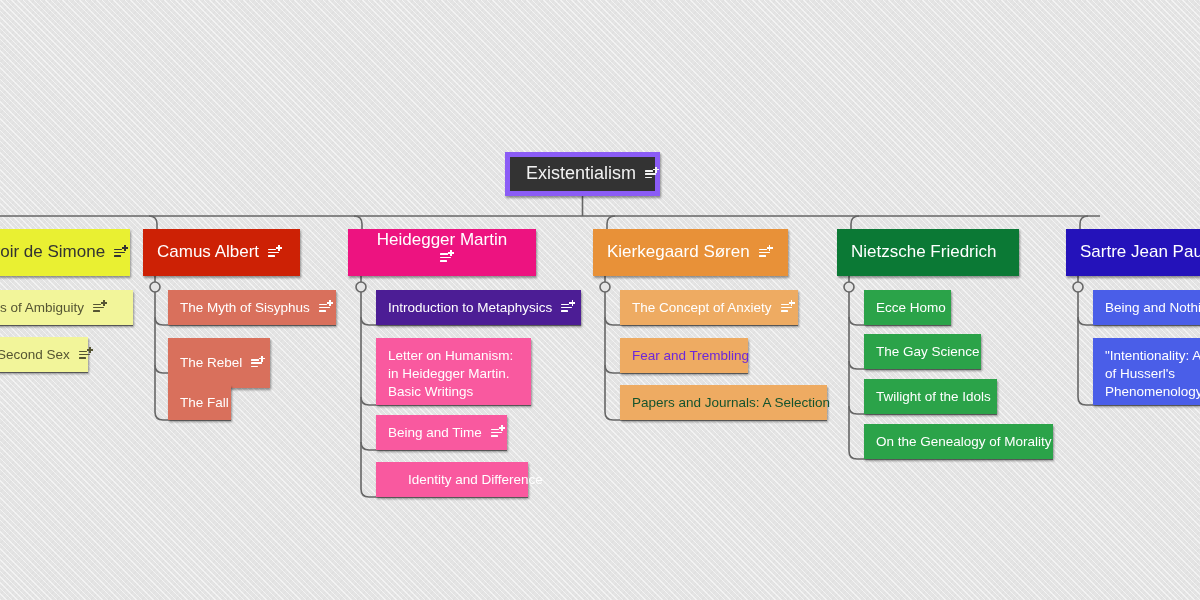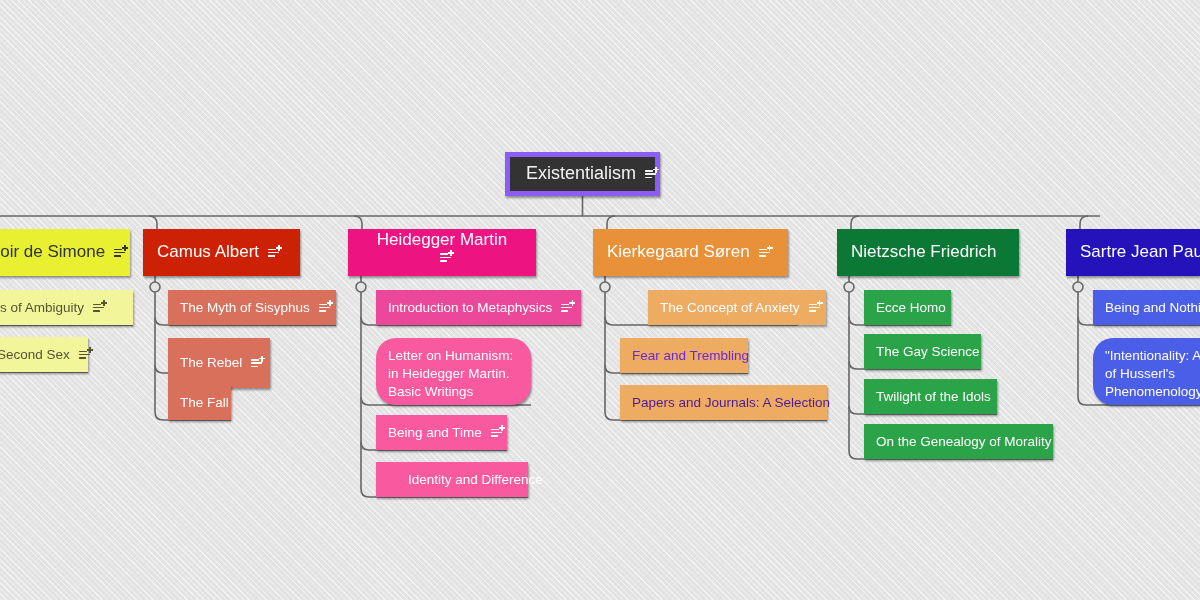--- a/index.html
+++ b/index.html
@@ -59,21 +59,20 @@
   .node.branch {
     font-size: 17px;
     padding: 0 14px;
   }
   .node.leaf {
     font-size: 13.5px;
     padding: 0 12px;
   }
   .node.leaf.wrap {
     padding: 9px 12px;
-    border-radius: 20px;
   }
   .note-icon {
     display: inline-block;
     width: 13px;
     height: 12px;
     margin-left: 9px;
     position: relative;
     vertical-align: middle;
     flex: none;
   }
@@ -209,21 +208,21 @@
     </div>
     <div class="node branch" style="left: 348px; top: 229px; width: 188px; height: 47px; background: rgb(237, 19, 128); color: rgb(255, 255, 255); flex-direction: column;">
       <span class="node-label">Heidegger Martin</span>
       <span class="note-icon">
         <i></i>
         <i></i>
         <i></i>
         <b></b>
       </span>
     </div>
-    <div class="node leaf" style="left: 376px; top: 290px; width: 205px; height: 35px; background: #ec4899; color: rgb(255, 255, 255);">
+    <div class="node leaf" style="left: 376px; top: 290px; width: 205px; height: 35px; background: #4c1d95; color: rgb(255, 255, 255);">
       <span class="node-label">Introduction to Metaphysics</span>
       <span class="note-icon">
         <i></i>
         <i></i>
         <i></i>
         <b></b>
       </span>
     </div>
     <div class="node leaf wrap" style="left: 376px; top: 338px; width: 155px; height: 67px; background: rgb(249, 89, 159); color: rgb(255, 255, 255);">
       <span class="node-label">Letter on Humanism: in Heidegger Martin. Basic Writings</span>
@@ -242,33 +241,33 @@
     </div>
     <div class="node branch" style="left: 593px; top: 229px; width: 195px; height: 47px; background: rgb(232, 145, 56); color: rgb(255, 255, 255);">
       <span class="node-label">Kierkegaard Søren</span>
       <span class="note-icon">
         <i></i>
         <i></i>
         <i></i>
         <b></b>
       </span>
     </div>
-    <div class="node leaf" style="left: 620px; top: 290px; width: 178px; height: 35px; background: rgb(238, 171, 98); color: rgb(255, 255, 255); margin-left: 28px;">
+    <div class="node leaf" style="left: 620px; top: 290px; width: 178px; height: 35px; background: rgb(238, 171, 98); color: rgb(255, 255, 255);">
       <span class="node-label">The Concept of Anxiety</span>
       <span class="note-icon">
         <i></i>
         <i></i>
         <i></i>
         <b></b>
       </span>
     </div>
     <div class="node leaf" style="left: 620px; top: 338px; width: 128px; height: 35px; background: rgb(238, 171, 98); color: #6d28d9;">
       <span class="node-label">Fear and Trembling</span>
     </div>
-    <div class="node leaf" style="left: 620px; top: 385px; width: 207px; height: 35px; background: rgb(238, 171, 98); color: #4c1d95;">
+    <div class="node leaf" style="left: 620px; top: 385px; width: 207px; height: 35px; background: rgb(238, 171, 98); color: #14532d;">
       <span class="node-label">Papers and Journals: A Selection</span>
     </div>
     <div class="node branch" style="left: 837px; top: 229px; width: 182px; height: 47px; background: rgb(11, 121, 53); color: rgb(255, 255, 255);">
       <span class="node-label">Nietzsche Friedrich</span>
     </div>
     <div class="node leaf" style="left: 864px; top: 290px; width: 87px; height: 35px; background: rgb(43, 163, 73); color: rgb(255, 255, 255);">
       <span class="node-label">Ecce Homo</span>
     </div>
     <div class="node leaf" style="left: 864px; top: 334px; width: 117px; height: 35px; background: rgb(43, 163, 73); color: rgb(255, 255, 255);">
       <span class="node-label">The Gay Science</span>

